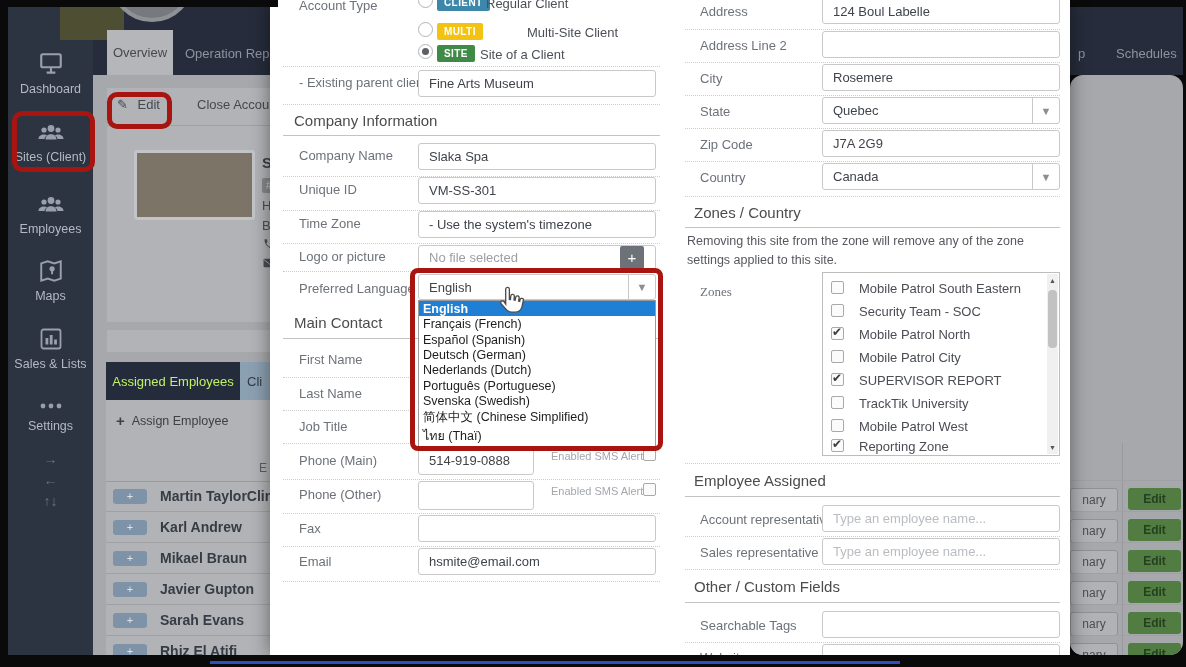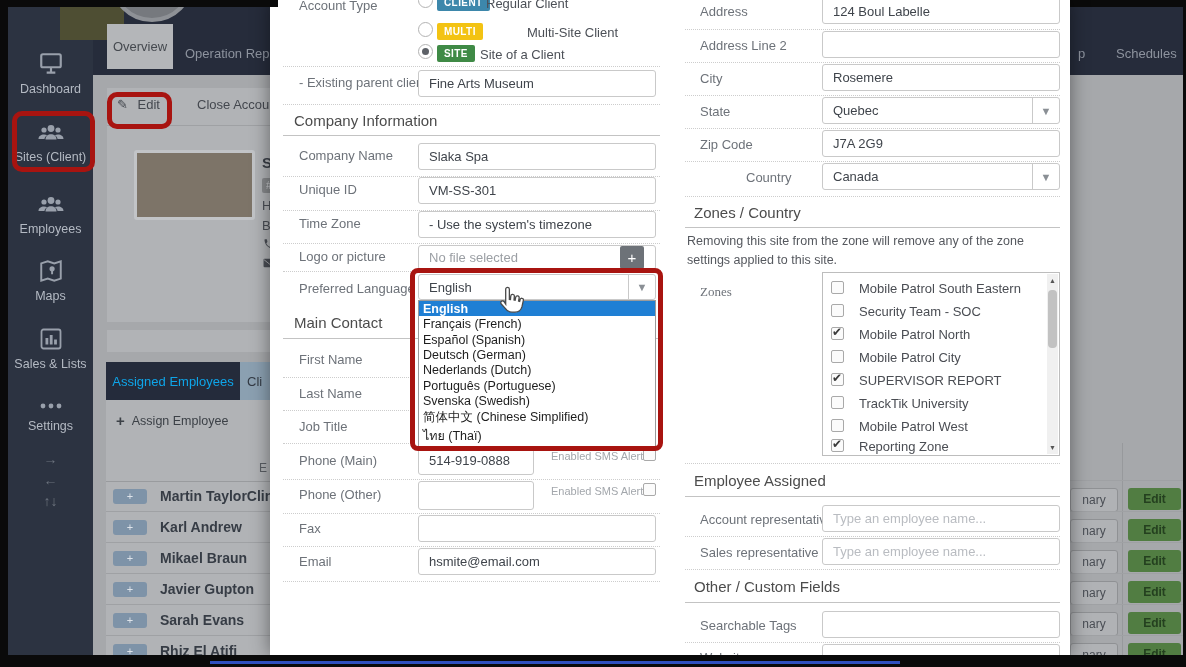--- a/index.html
+++ b/index.html
@@ -66,21 +66,21 @@
 </head>
 <body>
 
 <div class="stage">
 
   <div class="abs" style="left:60px;top:7px;width:64px;height:33px;background:#4e4e33;z-index:3;"></div>
   <div class="abs" style="left:110px;top:-62px;width:76px;height:76px;border-radius:50%;border:4px solid #8e9196;background:#76797e;z-index:4;"></div>
 
   <div class="hdr-dark" style="left:93px;width:177px;"></div>
   <div class="hdr-dark" style="left:1070px;width:113px;"></div>
-  <div class="tab-active" style="left:107px;top:24px;width:66px;height:45px;z-index:5;">
+  <div class="tab-active" style="left:107px;top:30px;width:66px;height:45px;z-index:5;">
     <span>Overview</span>
   </div>
   <div class="tab-dim" style="left:185px;top:46px;z-index:5;max-width:85px;overflow:hidden;"><span>Operation Report</span></div>
   <div class="tab-dim" style="left:1078px;top:46px;z-index:5;"><span>p</span></div>
   <div class="tab-dim" style="left:1116px;top:46px;z-index:5;"><span>Schedules</span></div>
 
   <div class="sidebar">
     <div class="side-item" style="top:45px;">
       <svg class="side-icon" width="26" height="24" viewBox="0 0 24 22">
         <rect x="3" y="2" width="18" height="12" rx="1.5" fill="none" stroke="#99a0ab" stroke-width="2"></rect>
@@ -166,21 +166,21 @@
         <path fill="#4a4e55" d="M6.6 10.8c1.5 3 3.9 5.4 6.9 6.9l2.3-2.3c.3-.3.7-.4 1-.2 1.1.4 2.3.6 3.5.6.6 0 1 .4 1 1V20c0 .6-.4 1-1 1C10.8 21 3 13.2 3 3.7c0-.6.4-1 1-1h3.2c.6 0 1 .4 1 1 0 1.2.2 2.4.6 3.5.1.3 0 .7-.2 1z"></path>
         </svg>
       <svg class="abs" style="left:156px;top:170px;" width="13" height="10" viewBox="0 0 24 18">
         <rect x="1" y="1" width="22" height="16" rx="2" fill="#4a4e55"></rect>
         <path d="M2 3l10 8L22 3" stroke="#b1b3b6" stroke-width="1.6" fill="none"></path>
         </svg>
     </div>
 
     <div class="card" style="left:14px;top:255px;right:0;height:22px;"></div>
 
-    <div class="etab" style="left:13px;top:287px;width:134px;height:38px;background:#242b3b;color:#0ea5e9;">
+    <div class="etab" style="left:13px;top:287px;width:134px;height:38px;background:#242b3b;color:#bef264;">
       <span>Assigned Employees</span>
     </div>
     <div class="etab" style="left:147px;top:287px;width:30px;height:38px;background:#8ba0b1;color:#333a44;justify-content:flex-start;padding-left:7px;">
       <span>Cli</span>
     </div>
 
     <div class="card" style="left:13px;top:325px;right:0;height:255px;">
       <div class="abs" style="left:4px;top:6px;width:122px;height:29px;display:flex;align-items:center;color:#3c4147;font-size:12.5px;">
         <span style="font-weight:bold;font-size:15px;margin:0 7px 0 6px;">+</span>
         <span>Assign Employee</span>
@@ -214,21 +214,21 @@
         <div class="empname" style="top:7px;">Sarah Evans</div>
         <div class="rowline" style="top:30px;"></div>
       </div>
       <div class="abs" style="left:0;top:236px;right:0;height:31px;">
         <div class="plusbtn" style="left:7px;top:8px;"><span>+</span></div>
         <div class="empname" style="top:7px;">Rhiz El Atifi</div>
       </div>
     </div>
   </div>
 
-  <div class="bgcol" style="left:1070px;width:113px;">
+  <div class="bgcol" style="left:1070px;width:113px;border-radius:13px;">
     <div class="abs" style="left:52px;top:368px;bottom:0;border-left:1px solid #97999c;"></div>
     <div class="rowline" style="top:405px;"></div>
     <div class="sumbtn" style="left:0px;top:413px;">
         <span>nary</span>
       </div>
     <div class="editbtn" style="left:58px;top:413px;">
         <span>Edit</span>
       </div>
     <div class="rowline" style="top:436px;"></div>
     <div class="sumbtn" style="left:0px;top:444px;">
@@ -397,21 +397,21 @@
       <span class="selarr">▼</span>
     </div>
     <div class="sep" style="left:415px;top:128px;width:375px;"></div>
 
     <div class="lbl" style="left:430px;top:137px;">Zip Code</div>
     <div class="inp" style="left:552px;top:130px;width:238px;height:27px;">
       <span>J7A 2G9</span>
     </div>
     <div class="sep" style="left:415px;top:161px;width:375px;"></div>
 
-    <div class="lbl" style="left:430px;top:170px;margin-left:46px;">Country</div>
+    <div class="lbl" style="left:430px;top:170px;">Country</div>
     <div class="inp" style="left:552px;top:163px;width:238px;height:27px;">
       <span>Canada</span>
       <span class="selarr">▼</span>
     </div>
     <div class="sep" style="left:415px;top:196px;width:375px;"></div>
 
     <div class="shdr" style="left:424px;top:204px;">Zones / Country</div>
     <div class="hline" style="left:415px;top:227px;width:375px;"></div>
     <div class="note" style="left:417px;top:232px;width:378px;">Removing this site from the zone will remove any of the zone settings applied to this site.</div>
     <div class="lbl" style="left:430px;top:284px;font-family:Liberation Serif, serif;">Zones</div>

